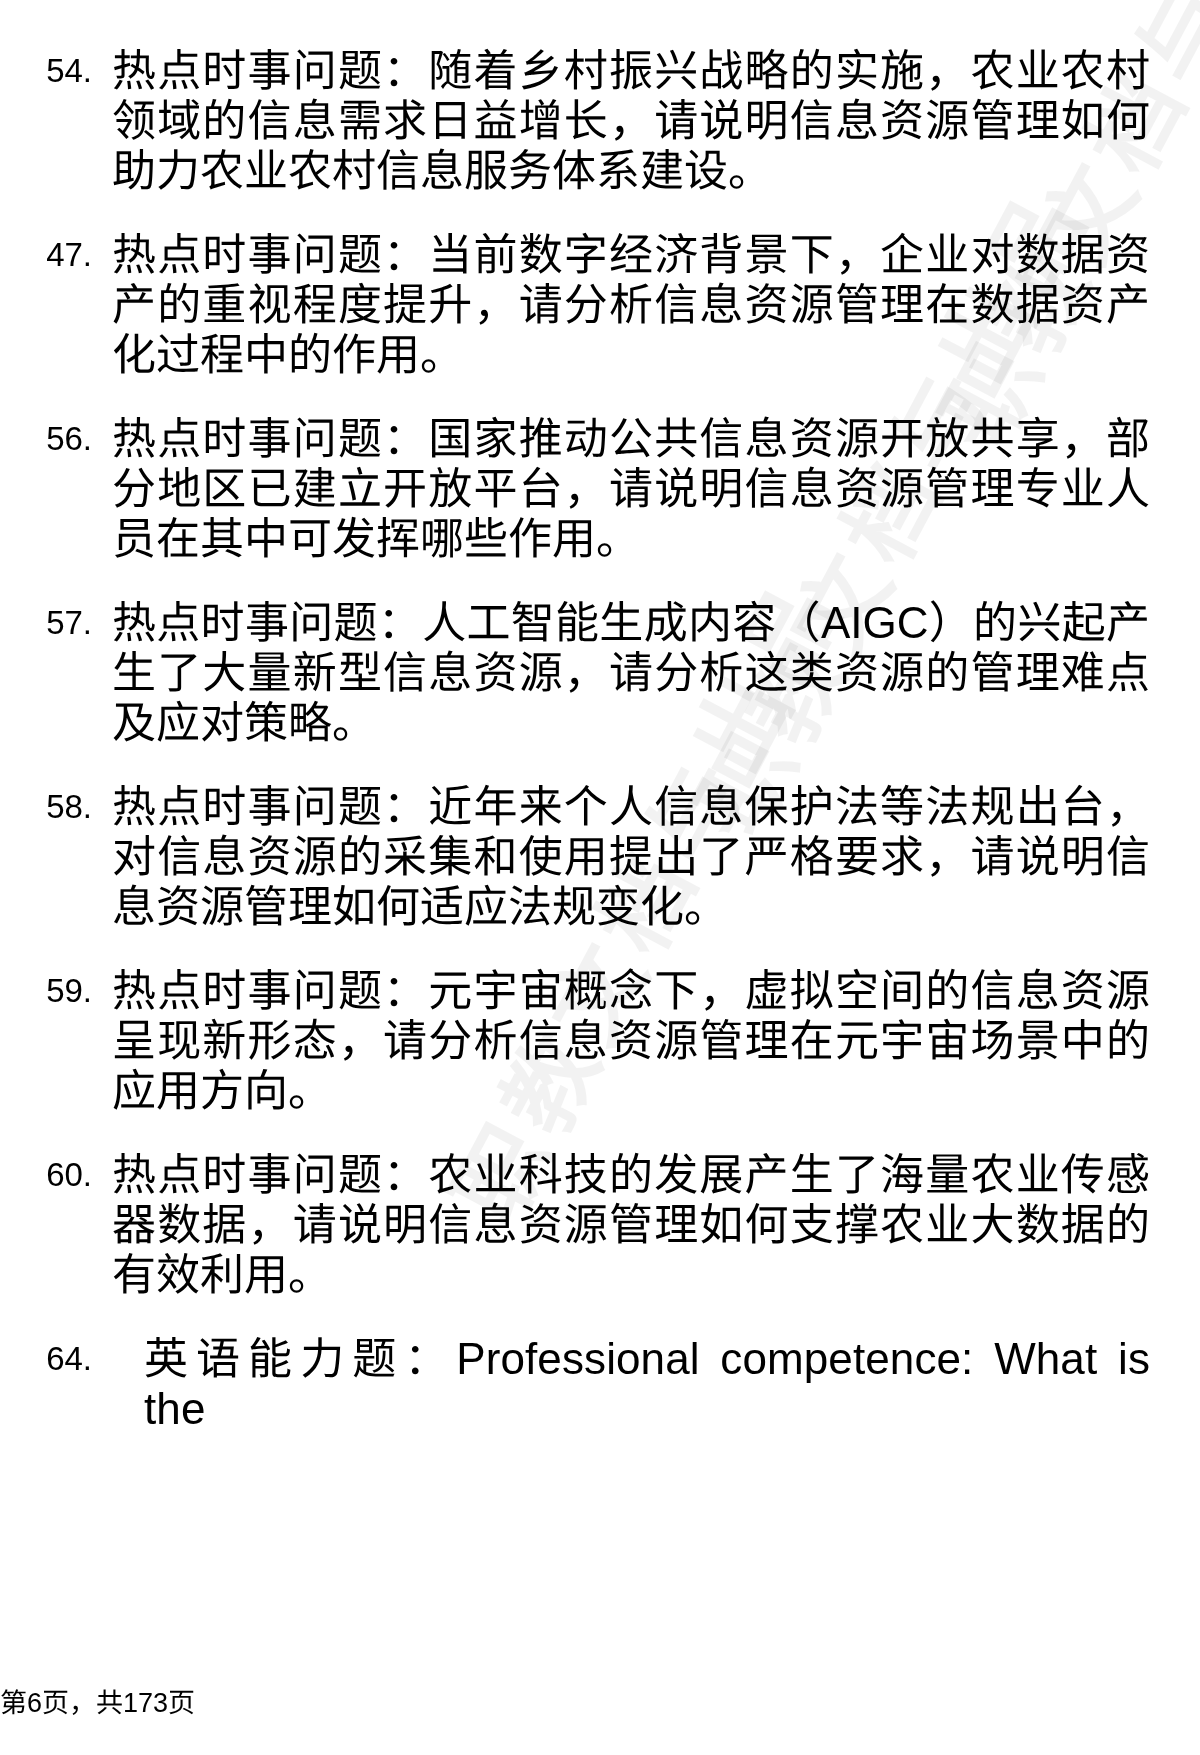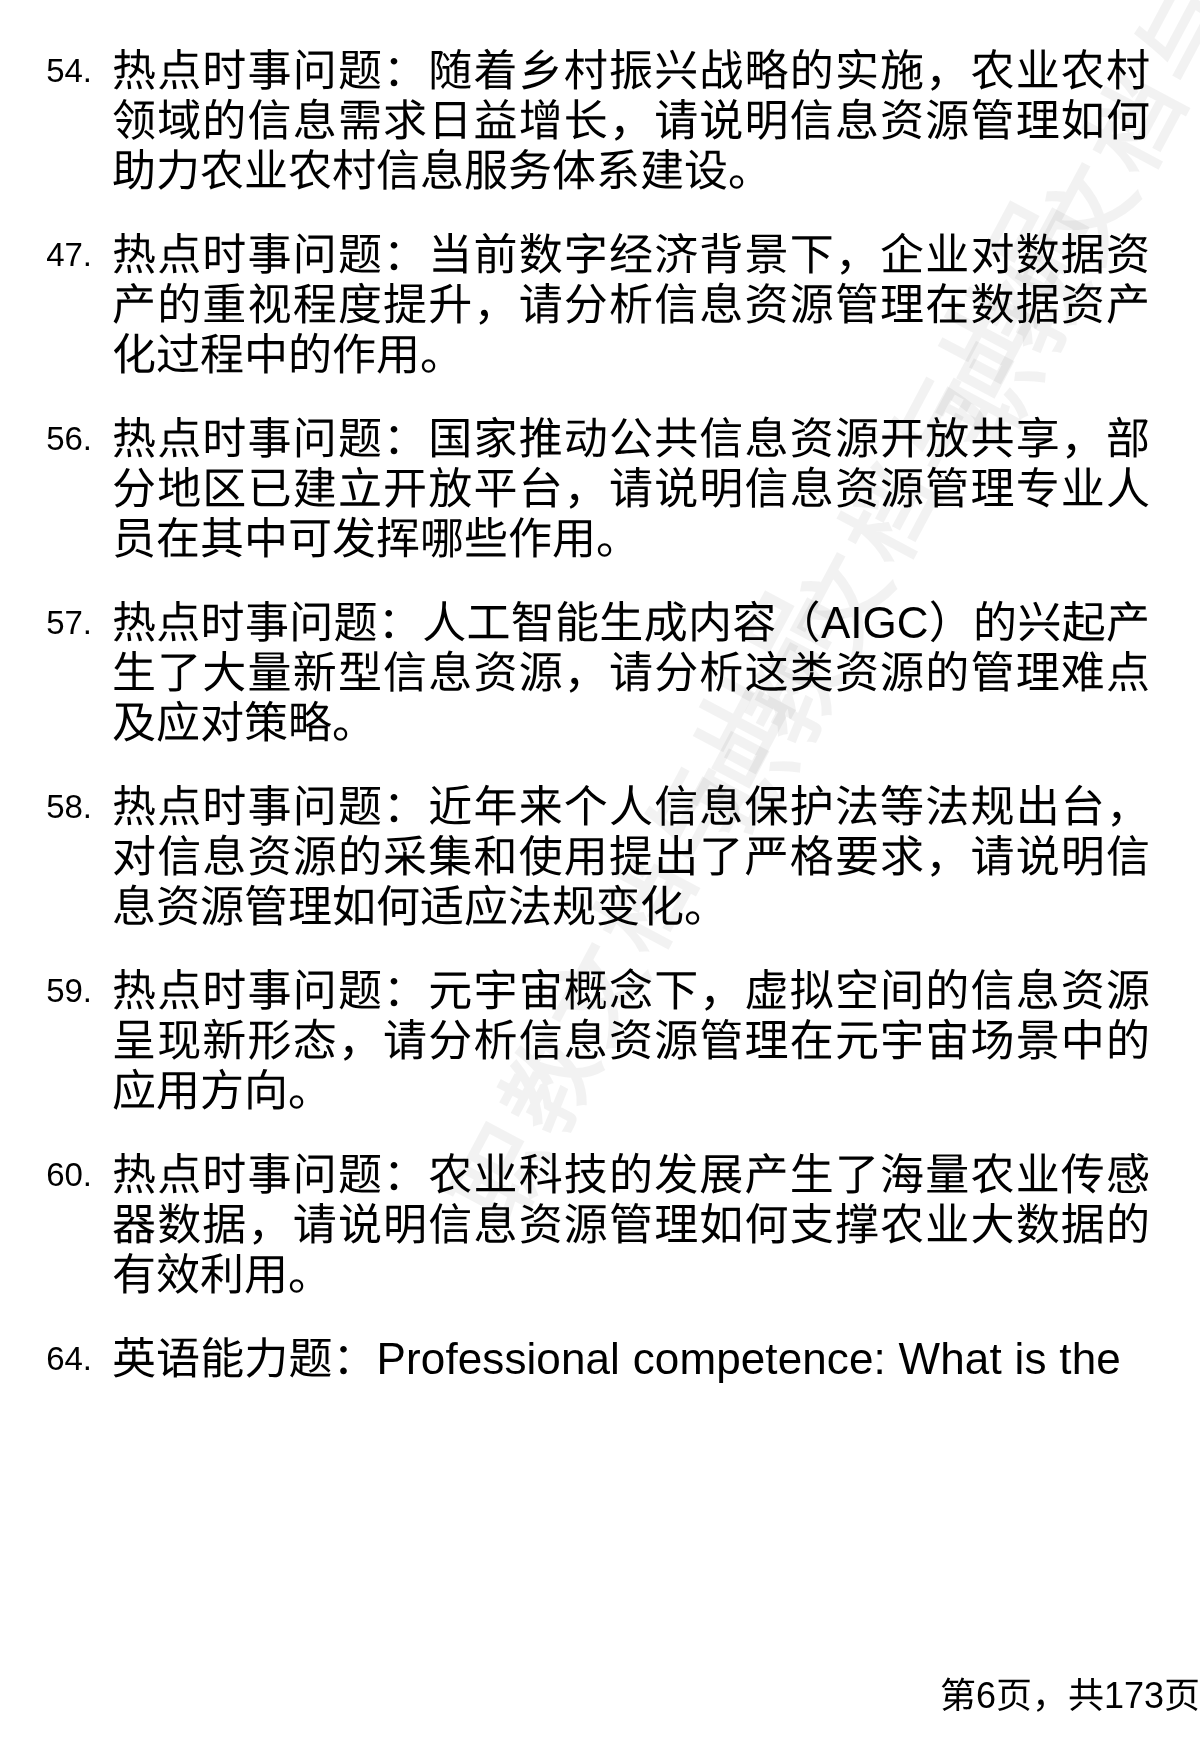--- a/index.html
+++ b/index.html
@@ -56,20 +56,21 @@
     padding: 0;
   }
 
   .question-item {
     display: flex;
     align-items: flex-start;
     margin-bottom: 34px;
   }
   .question-item:last-of-type {
     margin-bottom: 0;
+    gap: 32px;
   }
 
   .q-number {
     flex: 0 0 auto;
     width: 68px;
     text-align: right;
     padding-right: 20px;
     box-sizing: border-box;
     font-size: 33px;
     line-height: 50px;
@@ -95,23 +96,23 @@
   .q-body.en {
     letter-spacing: 0.1px;
     word-spacing: 0.5px;
   }
 
   
   #page-footer {
     position: absolute;
     left: 0;
     right: 0;
-    bottom: 42px;
-    text-align: right;
-    font-size: 36px;
+    bottom: 35px;
+    text-align: left;
+    font-size: 27px;
     line-height: 34px;
     z-index: 2;
     font-family: "Liberation Sans", "DejaVu Sans", sans-serif;
   }
 </style>
 </head>
 <body>
 
 <div id="watermark-layer">
   <div class="watermark-text wm-a">职教文档与出品</div>

